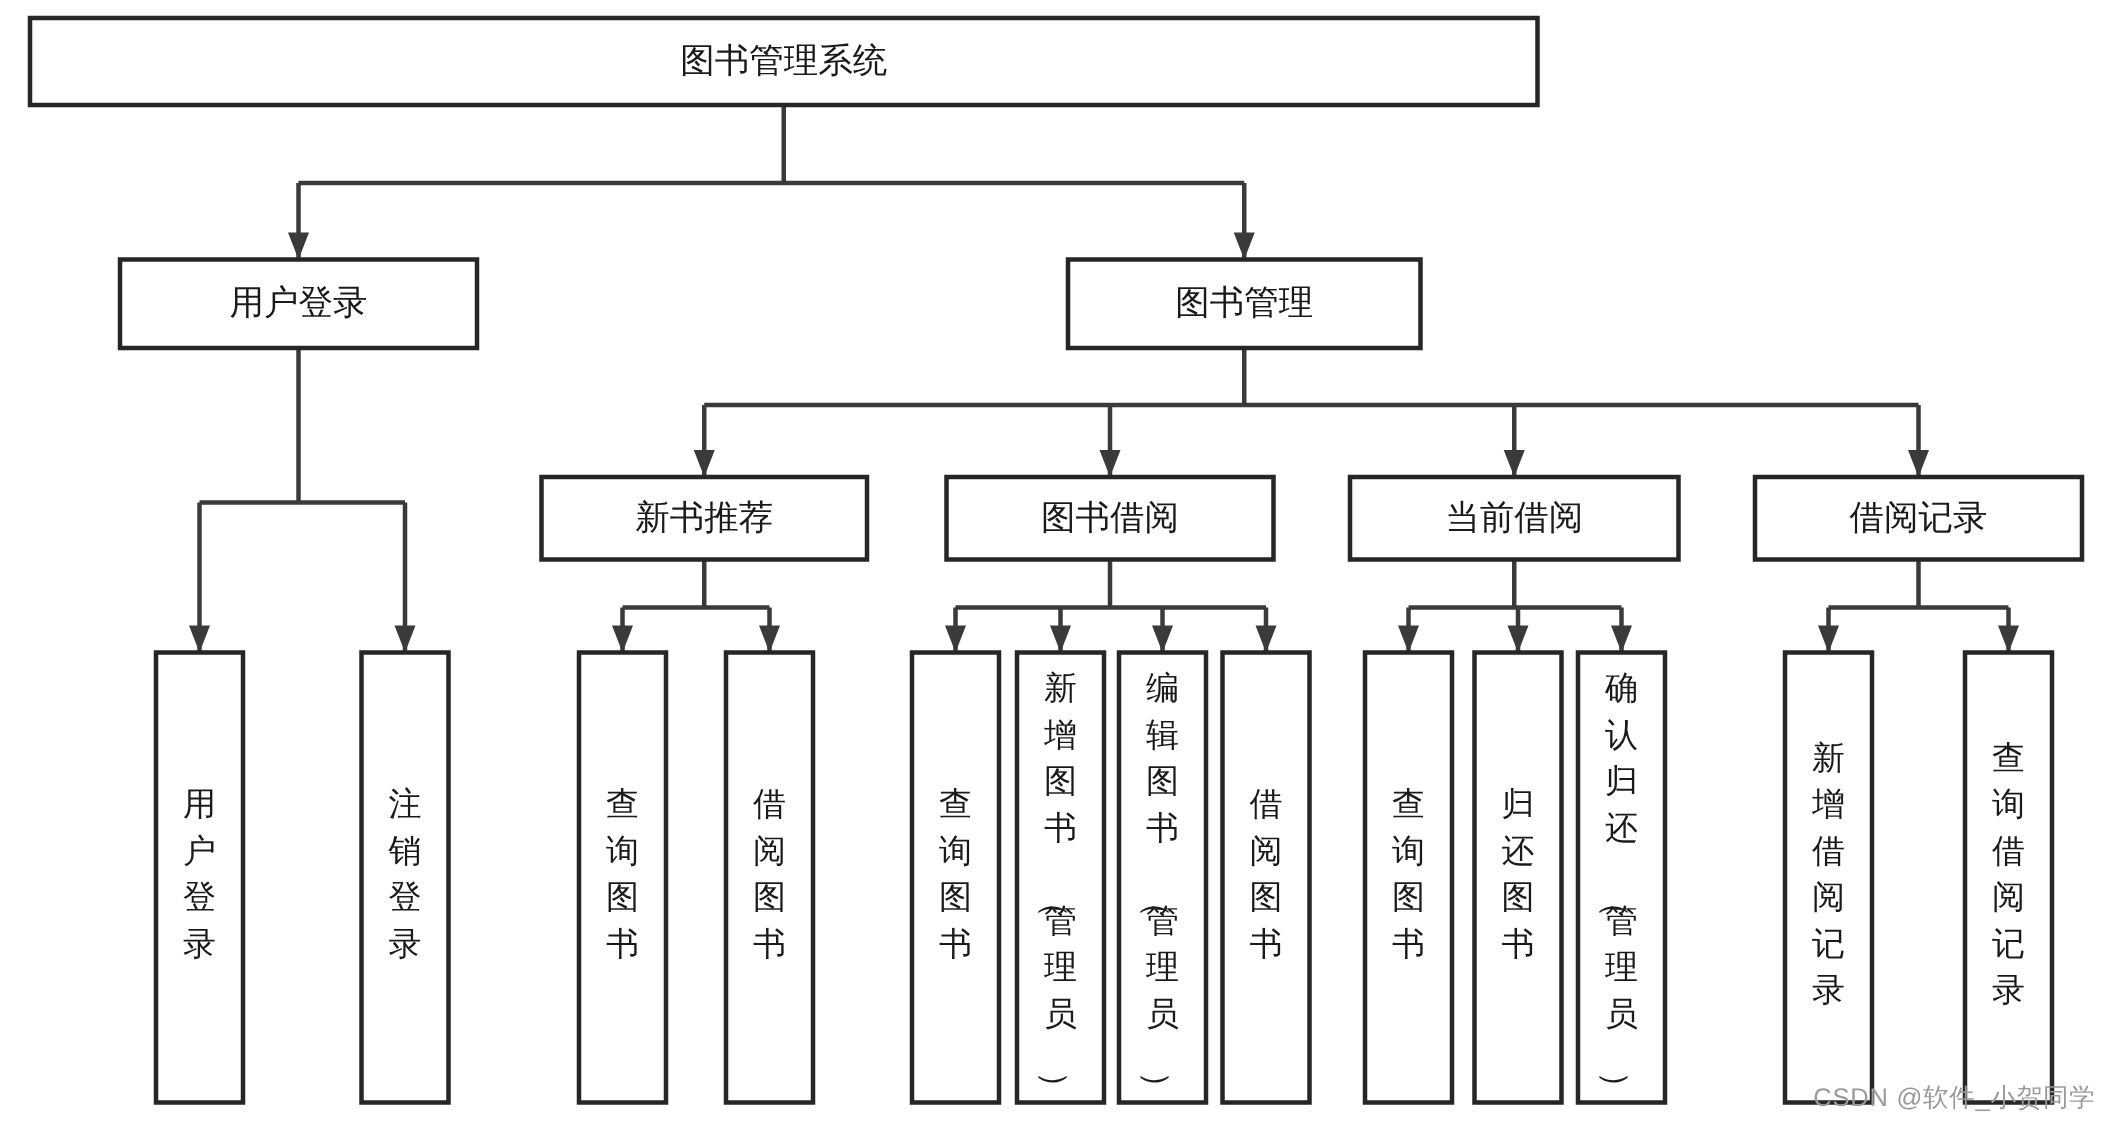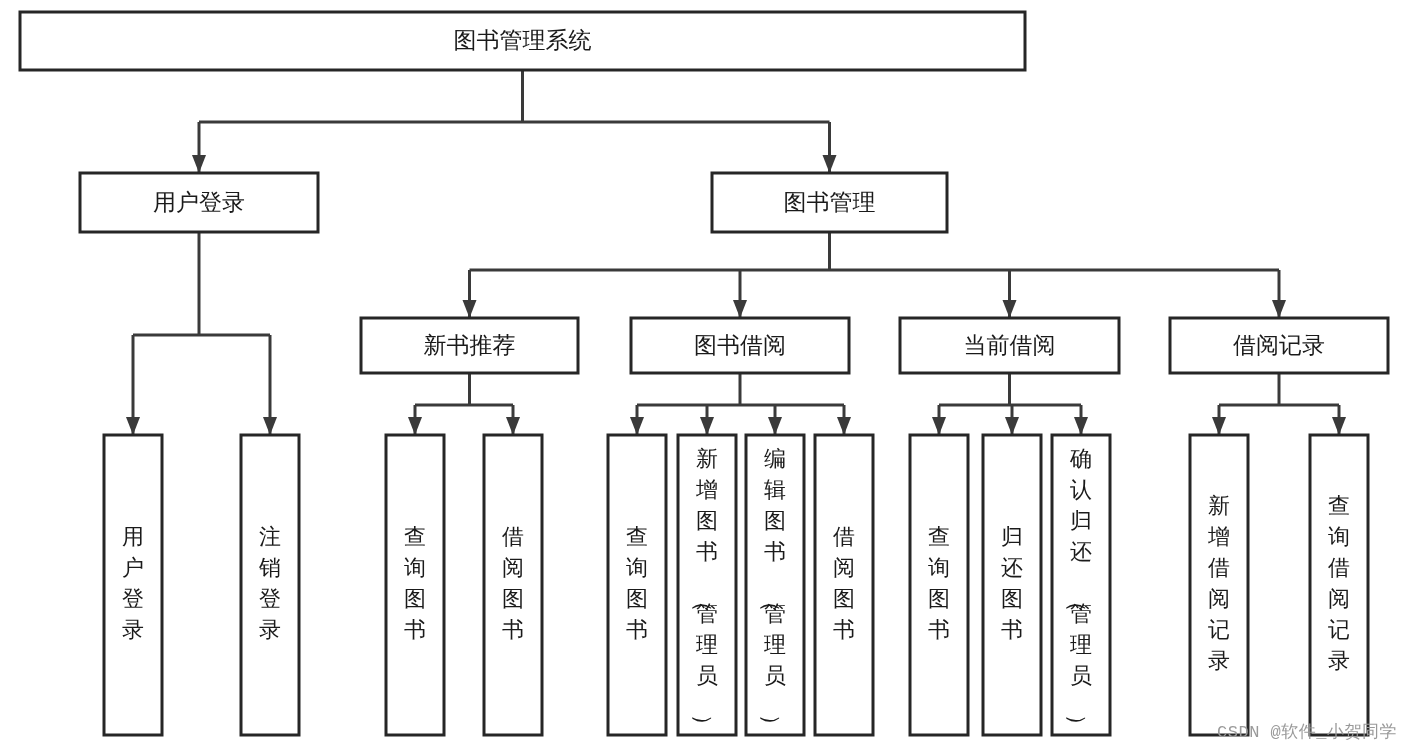--- a/index.html
+++ b/index.html
@@ -52,21 +52,21 @@
   .node-label-v {
     font-family: "Liberation Sans", "DejaVu Sans", sans-serif;
     font-size: 22px;
     fill: #1a1a1a;
     text-anchor: middle;
   }
   .watermark {
     position: absolute;
     right: 8px;
     bottom: 4px;
-    font-family: Liberation Mono, monospace;
+    font-family: Liberation Sans, sans-serif;
     font-size: 17px;
     color: #9a9a9a;
     letter-spacing: 0.5px;
     white-space: nowrap;
     pointer-events: none;
   }
 </style>
 </head>
 <body>
 

